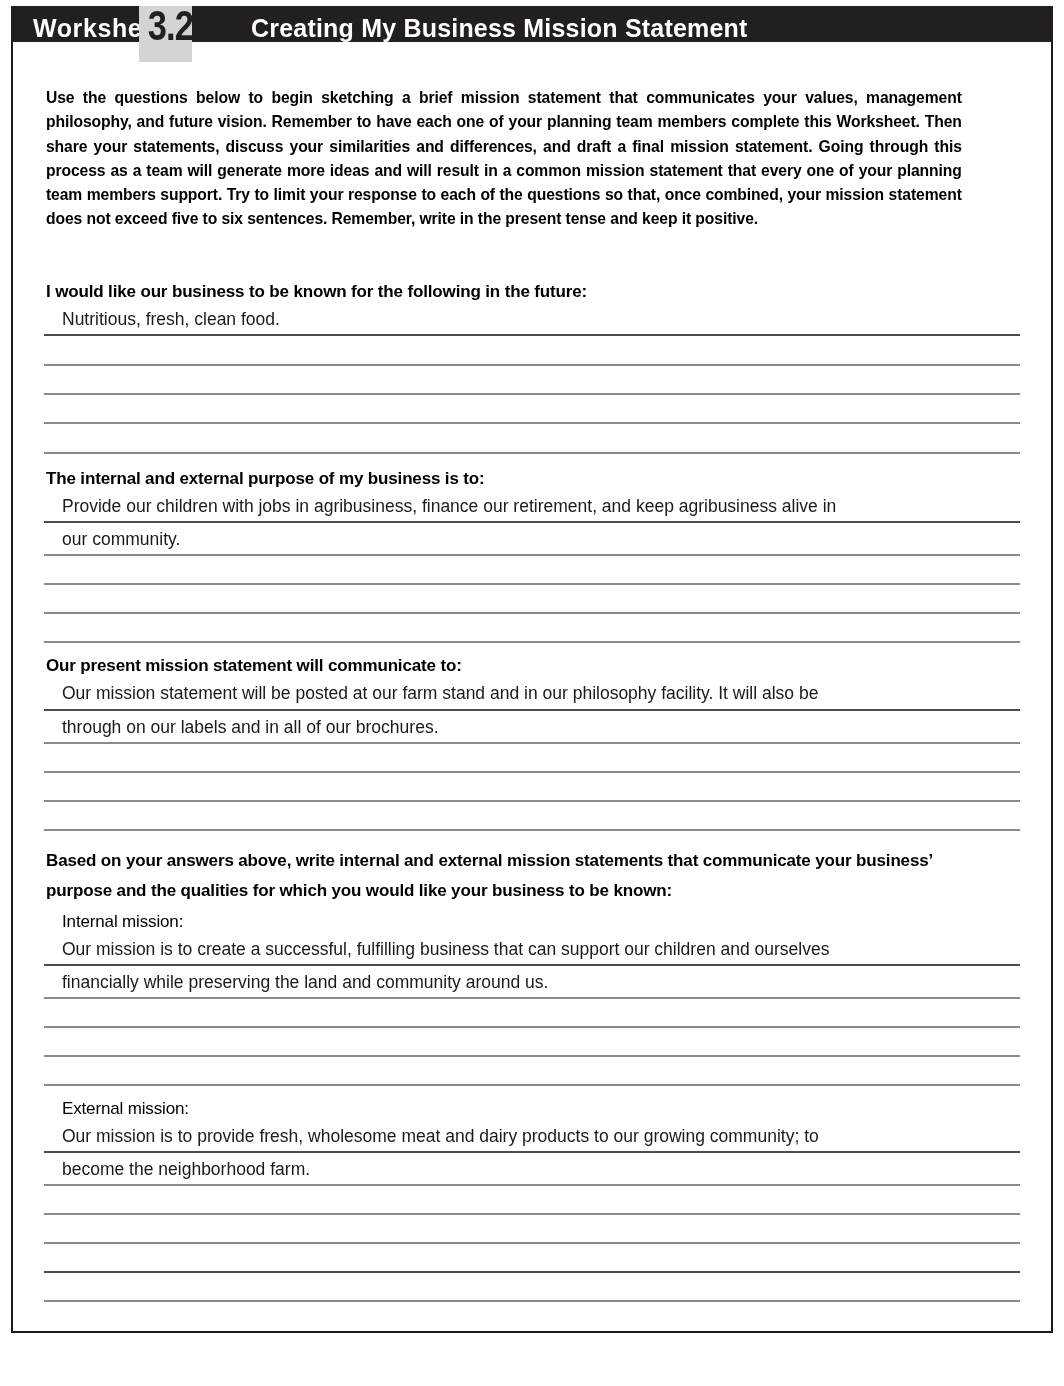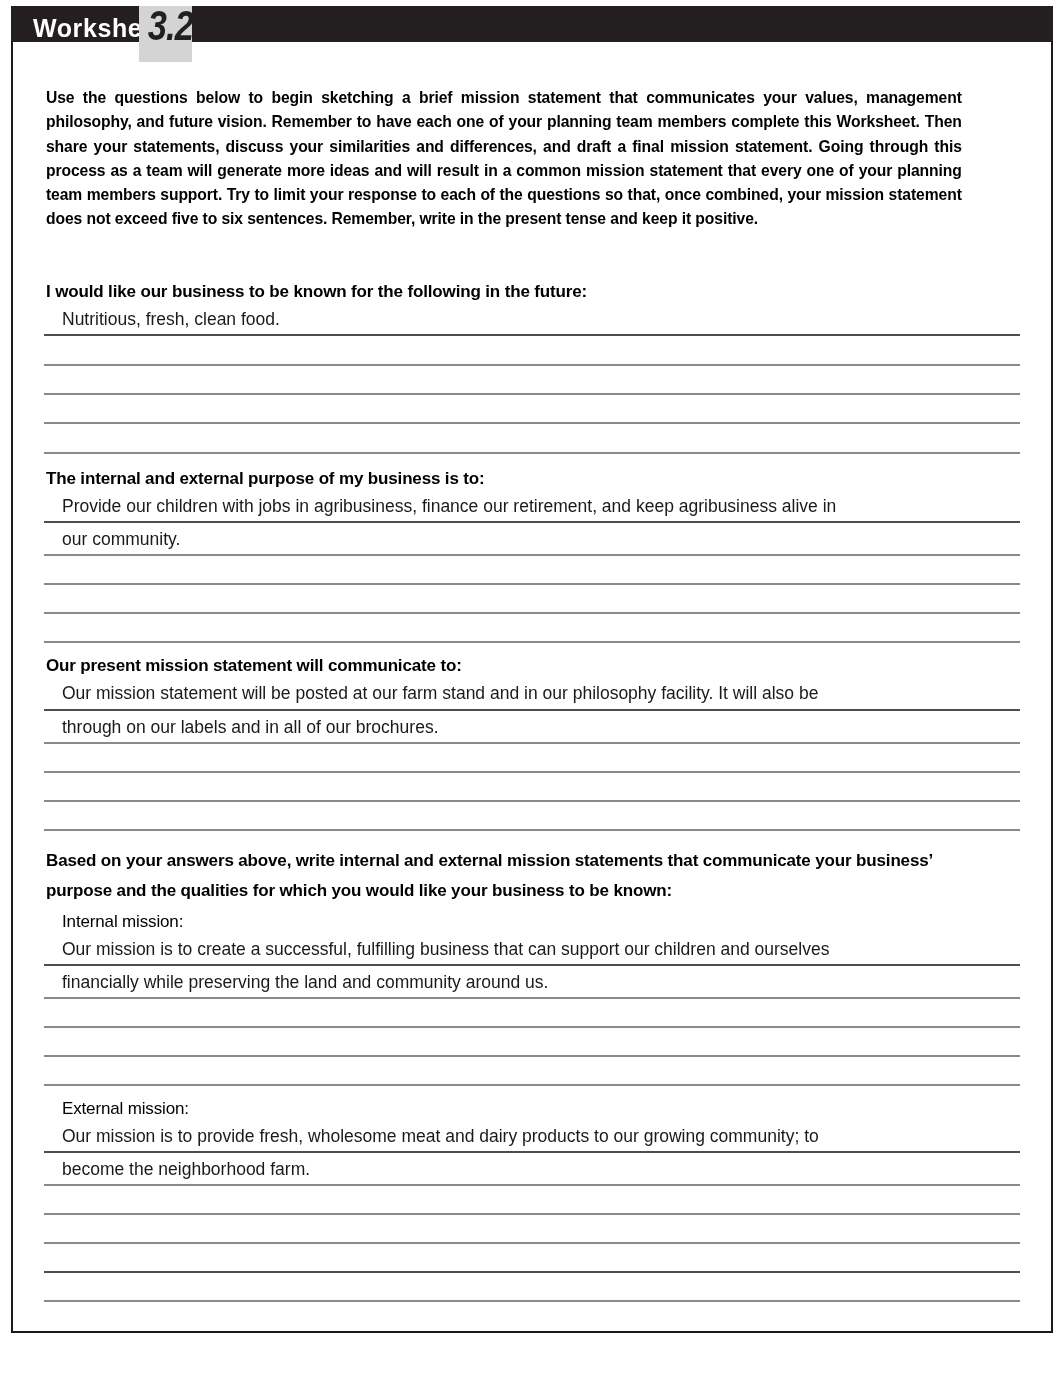--- a/index.html
+++ b/index.html
@@ -64,21 +64,20 @@
     line-height: 27px;
     white-space: nowrap;
   }
   #header-number-badge {
     position: absolute;
     left: 139px;
     top: 6px;
     width: 53px;
     height: 56px;
     background: #d4d4d4;
-    font-style: italic;
   }
   #header-number-text {
     position: absolute;
     left: 0;
     top: -2px;
     width: 63px;
     text-align: center;
     font-size: 42px;
     font-weight: bold;
     color: #231f20;
@@ -169,20 +168,21 @@
     color: #1a1a1a;
   }
 </style>
 </head>
 <body>
 
 <div id="page">
 
   <div id="header-bar">
     <div id="header-worksheet-label">Worksheet</div>
+    <div id="header-title">Creating My Business Mission Statement</div>
   </div>
   <div id="header-number-badge">
     <div id="header-number-text">3.2</div>
   </div>
 
   <div id="sheet-border"></div>
   <div id="sheet-border-top-left"></div>
 
   <div id="content">
 

